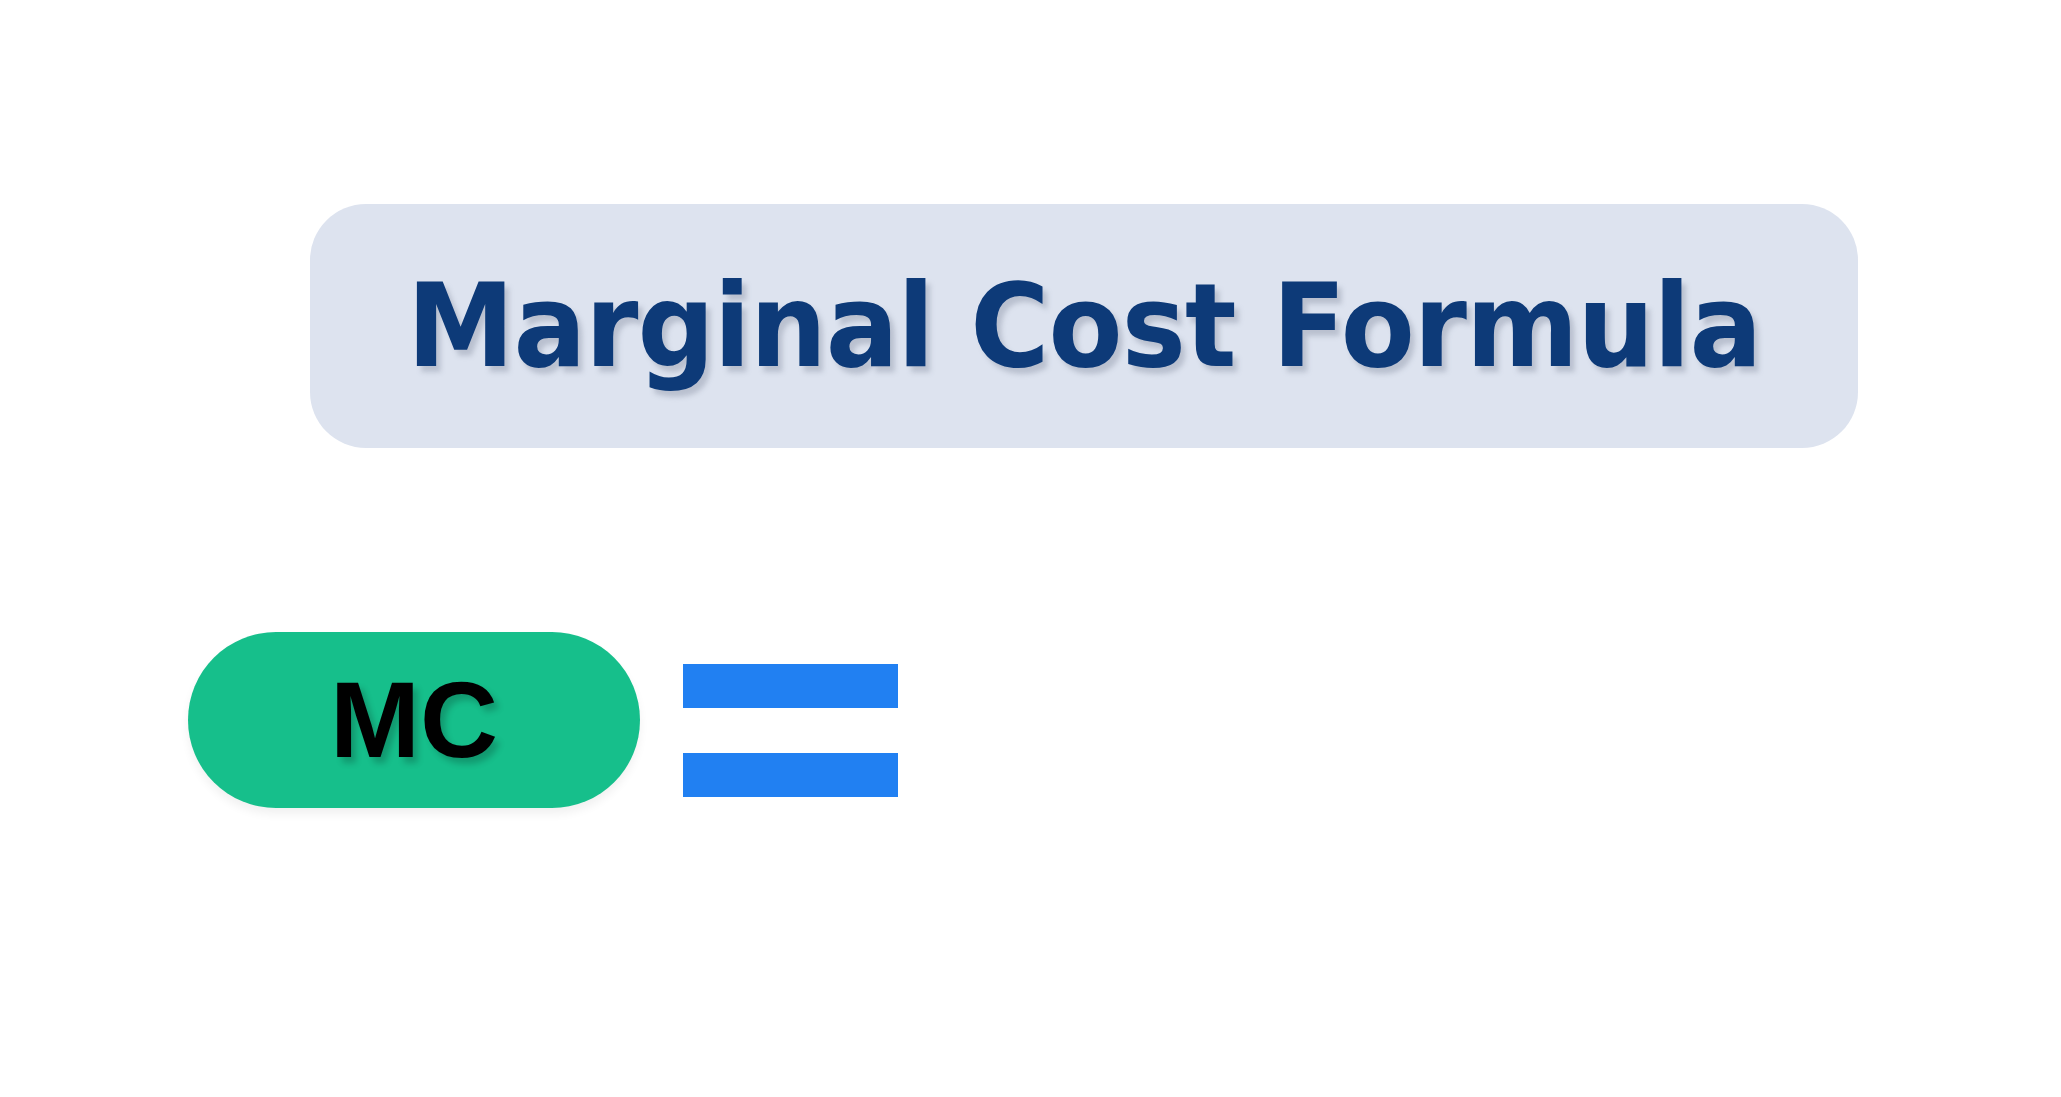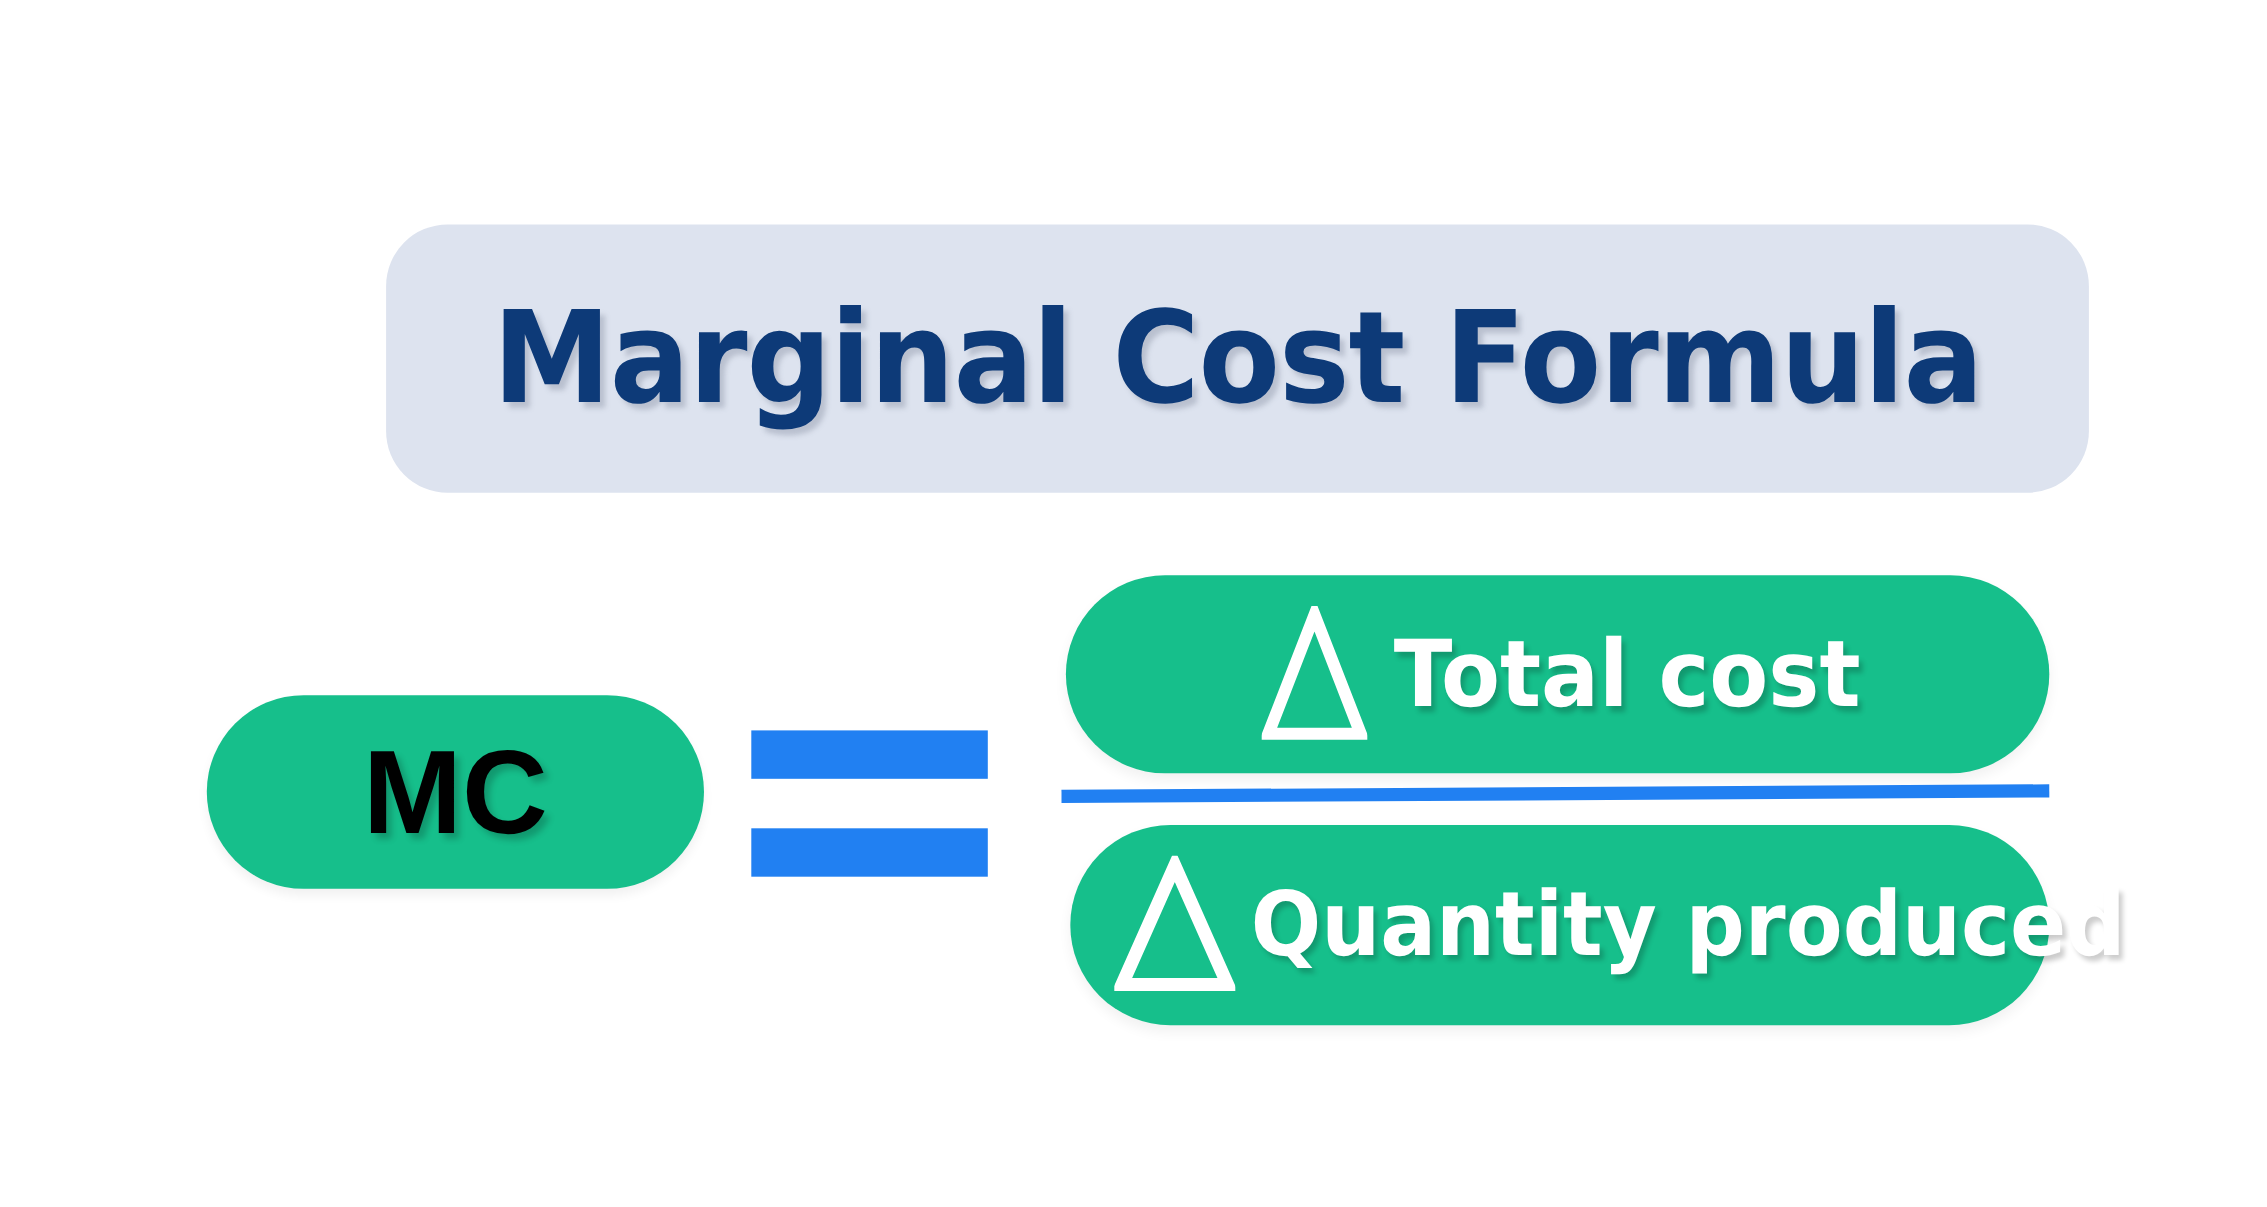--- a/index.html
+++ b/index.html
@@ -25,21 +25,20 @@
     position: absolute;
     left: 310px;
     top: 204px;
     width: 1548px;
     height: 244px;
     background: #dde3ef;
     border-radius: 56px;
     display: flex;
     align-items: center;
     justify-content: center;
-    margin-left: 41px;
   }
   #title-text {
     font-family: "DejaVu Sans", "Liberation Sans", sans-serif;
     font-weight: bold;
     font-size: 116px;
     line-height: 1;
     letter-spacing: -1px;
     color: #0d3a78;
     text-shadow: 5px 6px 5px rgba(120,130,150,0.35);
     white-space: nowrap;
@@ -166,33 +165,14 @@
 
   <div id="mc-pill">
     <span id="mc-label">MC</span>
   </div>
 
   <div id="equals-sign">
     <div class="equals-bar" id="equals-bar-top"></div>
     <div class="equals-bar" id="equals-bar-bottom"></div>
   </div>
 
-  <div id="fraction">
-
-    <div class="frac-pill" id="numerator-pill">
-      <svg class="delta-icon" id="numerator-delta" viewBox="0 0 96 124">
-        <polygon points="48,8 90,116 6,116" fill="none" stroke="#ffffff" stroke-width="11" stroke-linejoin="miter"></polygon>
-      </svg>
-      <span class="frac-label" id="numerator-label">Total cost</span>
-    </div>
-
-    <div id="fraction-bar"></div>
-
-    <div class="frac-pill" id="denominator-pill">
-      <svg class="delta-icon" id="denominator-delta" viewBox="0 0 110 126">
-        <polygon points="55,9 103,117 7,117" fill="none" stroke="#ffffff" stroke-width="12" stroke-linejoin="miter"></polygon>
-      </svg>
-      <span class="frac-label" id="denominator-label">Quantity produced</span>
-    </div>
-
-  </div>
 
 </div>
 
 </body></html>

